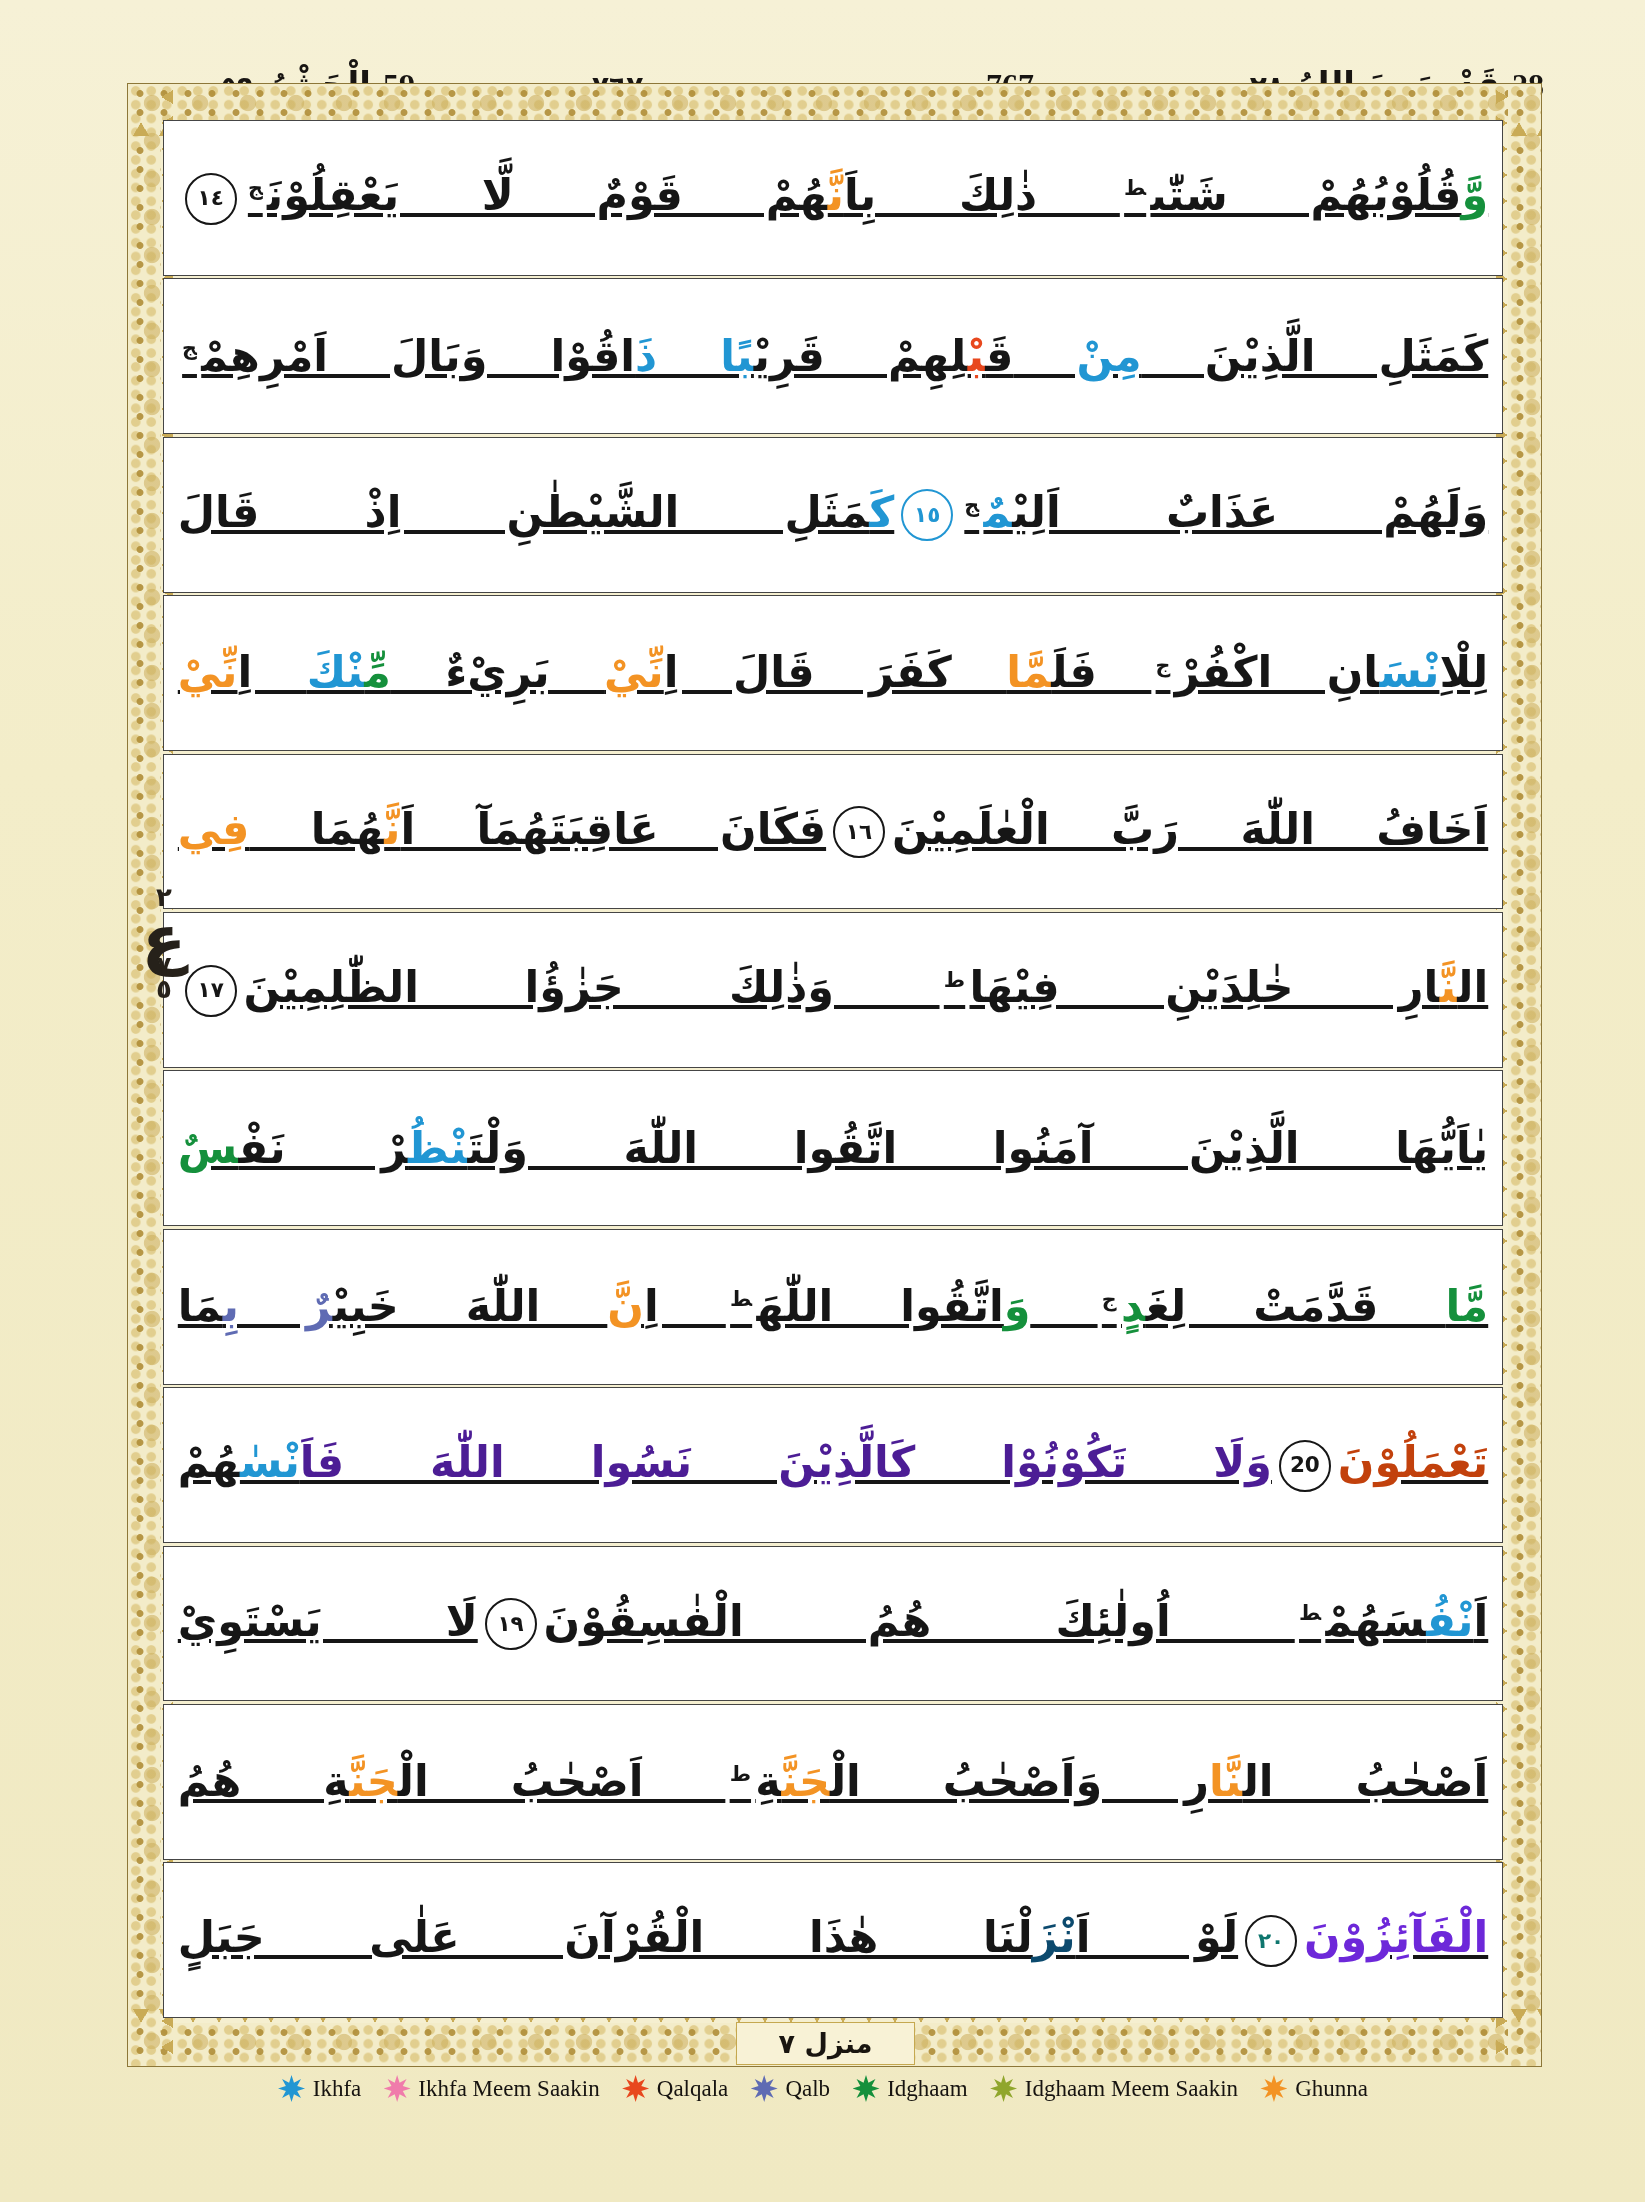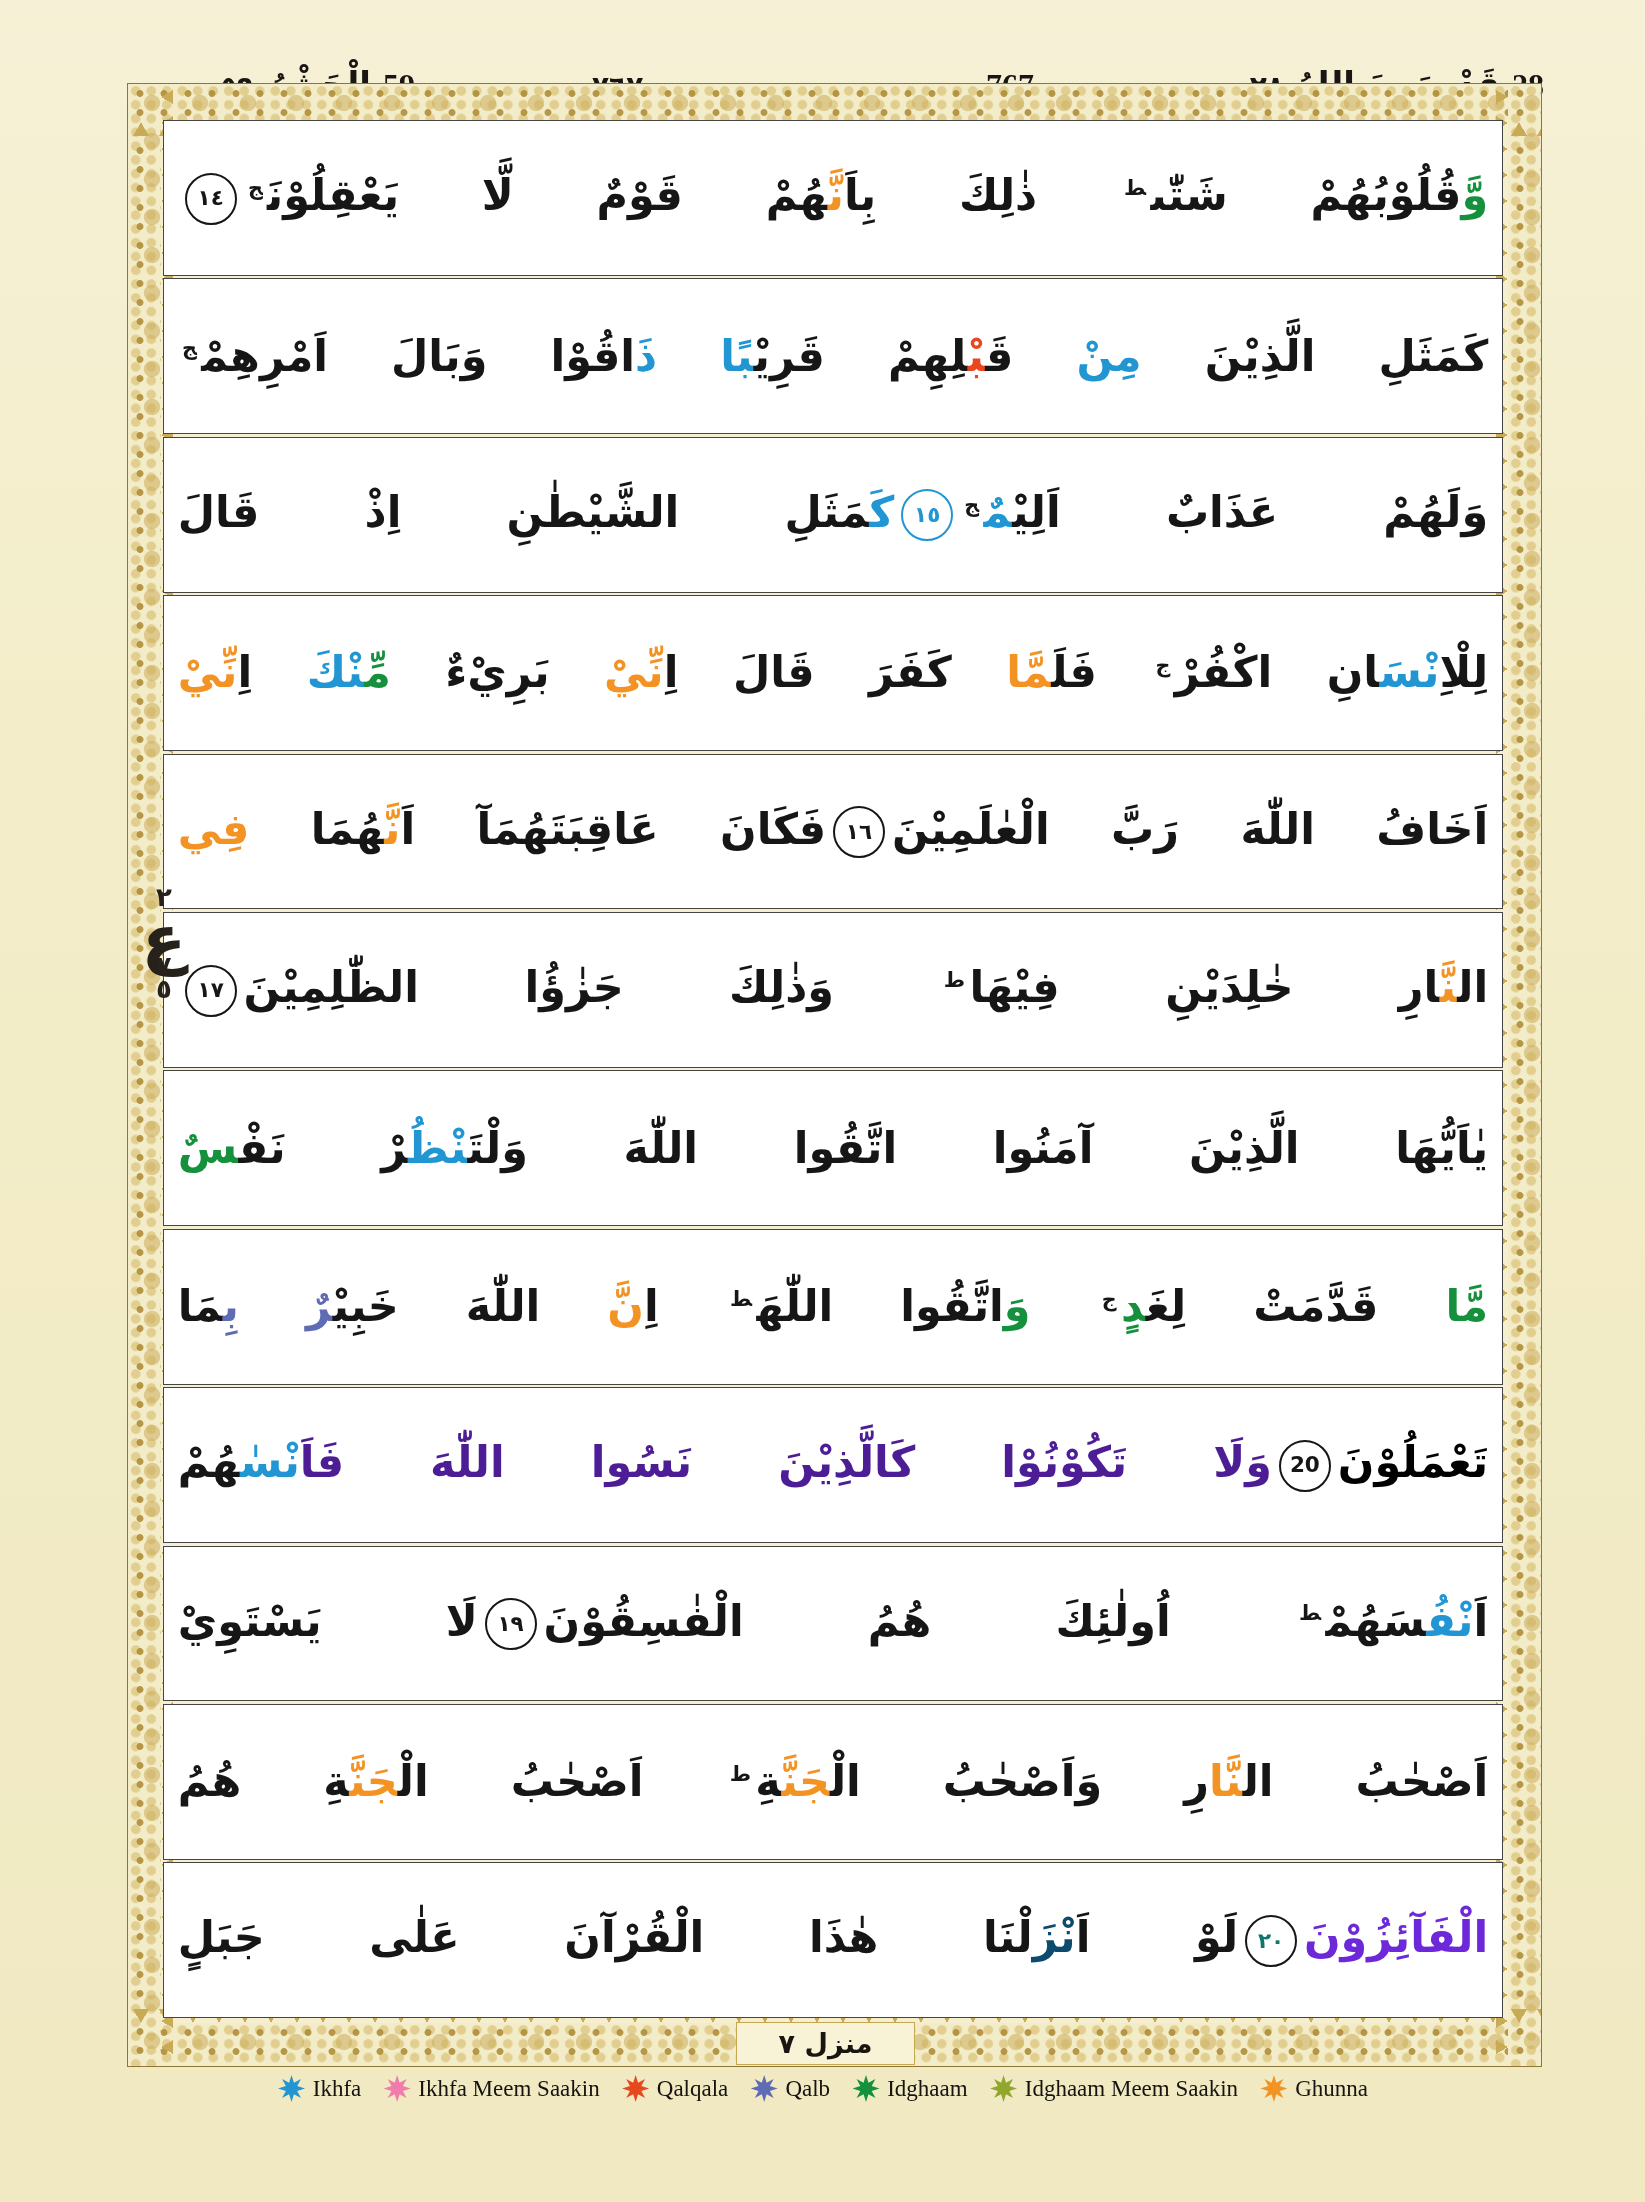--- a/index.html
+++ b/index.html
@@ -53,20 +53,21 @@
   #quran-lines{
     position:absolute;left:163px;top:120px;width:1340px;height:1898px;
     display:flex;flex-direction:column;gap:2.6px;
   }
   .line{flex:1;background:#ffffff;border:1.7px solid #454545;display:flex;align-items:center;}
   .line-inner{
     width:100%;padding:0 13.8px;direction:rtl;
     text-align:justify;text-align-last:justify;-moz-text-align-last:justify;
     font-size:43px;font-weight:700;color:#161616;line-height:1.15;
     white-space:nowrap;
+    text-decoration:underline;
   }
   .verse-marker{
     display:inline-flex;align-items:center;justify-content:center;
     width:48px;height:48px;border:2.6px solid #1c1c1c;border-radius:50%;
     font-size:21.5px;font-weight:bold;color:#1c1c1c;background:#fff;
     vertical-align:middle;margin:0 6.9px;
   }
   .waqf{font-size:20.6px;vertical-align:super;margin:0 4.3px;font-weight:bold;color:#161616;}
   
   #ruku{position:absolute;left:108px;top:884px;width:112px;text-align:center;color:#26211a;}
@@ -142,21 +143,21 @@
     <div class="line">
       <div class="line-inner"><span style="color: rgb(22, 22, 22);">ال</span><span style="color: rgb(243, 147, 36);">نَّ</span><span style="color: rgb(22, 22, 22);">ارِ خٰلِدَيْنِ فِيْهَا</span><span class="waqf">ط</span><span style="color: rgb(22, 22, 22);"> وَذٰلِكَ جَزٰؤُا الظّٰلِمِيْنَ</span><span class="verse-marker" style="color: rgb(22, 22, 22); border-color: rgb(22, 22, 22);">١٧</span></div>
     </div>
     <div class="line">
       <div class="line-inner"><span style="color: rgb(22, 22, 22);">يٰاَيُّهَا الَّذِيْنَ آمَنُوا اتَّقُوا اللّٰهَ وَلْتَ</span><span style="color: rgb(33, 150, 211);">نْظُ</span><span style="color: rgb(22, 22, 22);">رْ نَفْ</span><span style="color: rgb(21, 144, 60);">سٌ</span></div>
     </div>
     <div class="line">
       <div class="line-inner"><span style="color: rgb(21, 144, 60);">مَّا</span><span style="color: rgb(22, 22, 22);"> قَدَّمَتْ لِغَ</span><span style="color: rgb(21, 144, 60);">دٍ</span><span class="waqf">ج</span><span style="color: rgb(22, 22, 22);"> </span><span style="color: rgb(21, 144, 60);">وَ</span><span style="color: rgb(22, 22, 22);">اتَّقُوا اللّٰهَ</span><span class="waqf">ط</span><span style="color: rgb(22, 22, 22);"> اِ</span><span style="color: rgb(243, 147, 36);">نَّ</span><span style="color: rgb(22, 22, 22);"> اللّٰهَ خَبِيْ</span><span style="color: rgb(95, 107, 179);">رٌ بِ</span><span style="color: rgb(22, 22, 22);">مَا</span></div>
     </div>
     <div class="line">
-      <div class="line-inner"><span style="color: #000000;">تَعْمَلُوْنَ</span><span class="verse-marker" style="color: rgb(22, 22, 22); border-color: rgb(22, 22, 22);">20</span><span style="color: #4c1d95;">وَلَا تَكُوْنُوْا كَالَّذِيْنَ نَسُوا اللّٰهَ فَاَ</span><span style="color: rgb(33, 150, 211);">نْسٰ</span><span style="color: rgb(22, 22, 22);">هُمْ</span></div>
+      <div class="line-inner"><span style="color: #c2410c;">تَعْمَلُوْنَ</span><span class="verse-marker" style="color: rgb(22, 22, 22); border-color: rgb(22, 22, 22);">20</span><span style="color: #4c1d95;">وَلَا تَكُوْنُوْا كَالَّذِيْنَ نَسُوا اللّٰهَ فَاَ</span><span style="color: rgb(33, 150, 211);">نْسٰ</span><span style="color: rgb(22, 22, 22);">هُمْ</span></div>
     </div>
     <div class="line">
       <div class="line-inner"><span style="color: rgb(22, 22, 22);">اَ</span><span style="color: rgb(33, 150, 211);">نْفُ</span><span style="color: rgb(22, 22, 22);">سَهُمْ</span><span class="waqf">ط</span><span style="color: rgb(22, 22, 22);"> اُولٰئِكَ هُمُ الْفٰسِقُوْنَ</span><span class="verse-marker" style="color: rgb(22, 22, 22); border-color: rgb(22, 22, 22);">١٩</span><span style="color: rgb(22, 22, 22);">لَا يَسْتَوِيْ</span></div>
     </div>
     <div class="line">
       <div class="line-inner"><span style="color: rgb(22, 22, 22);">اَصْحٰبُ ال</span><span style="color: rgb(243, 147, 36);">نَّا</span><span style="color: rgb(22, 22, 22);">رِ وَاَصْحٰبُ الْ</span><span style="color: rgb(243, 147, 36);">جَنَّ</span><span style="color: rgb(22, 22, 22);">ةِ</span><span class="waqf">ط</span><span style="color: rgb(22, 22, 22);"> اَصْحٰبُ الْ</span><span style="color: rgb(243, 147, 36);">جَنَّ</span><span style="color: rgb(22, 22, 22);">ةِ هُمُ</span></div>
     </div>
     <div class="line">
       <div class="line-inner"><span style="color: #6d28d9;">الْفَآئِزُوْنَ</span><span class="verse-marker" style="color: #0f766e; border-color: rgb(22, 22, 22);">٢٠</span><span style="color: rgb(22, 22, 22);">لَوْ اَ</span><span style="color: #0c4a6e;">نْزَ</span><span style="color: rgb(22, 22, 22);">لْنَا هٰذَا الْقُرْآنَ عَلٰى جَبَلٍ</span></div>
     </div>

